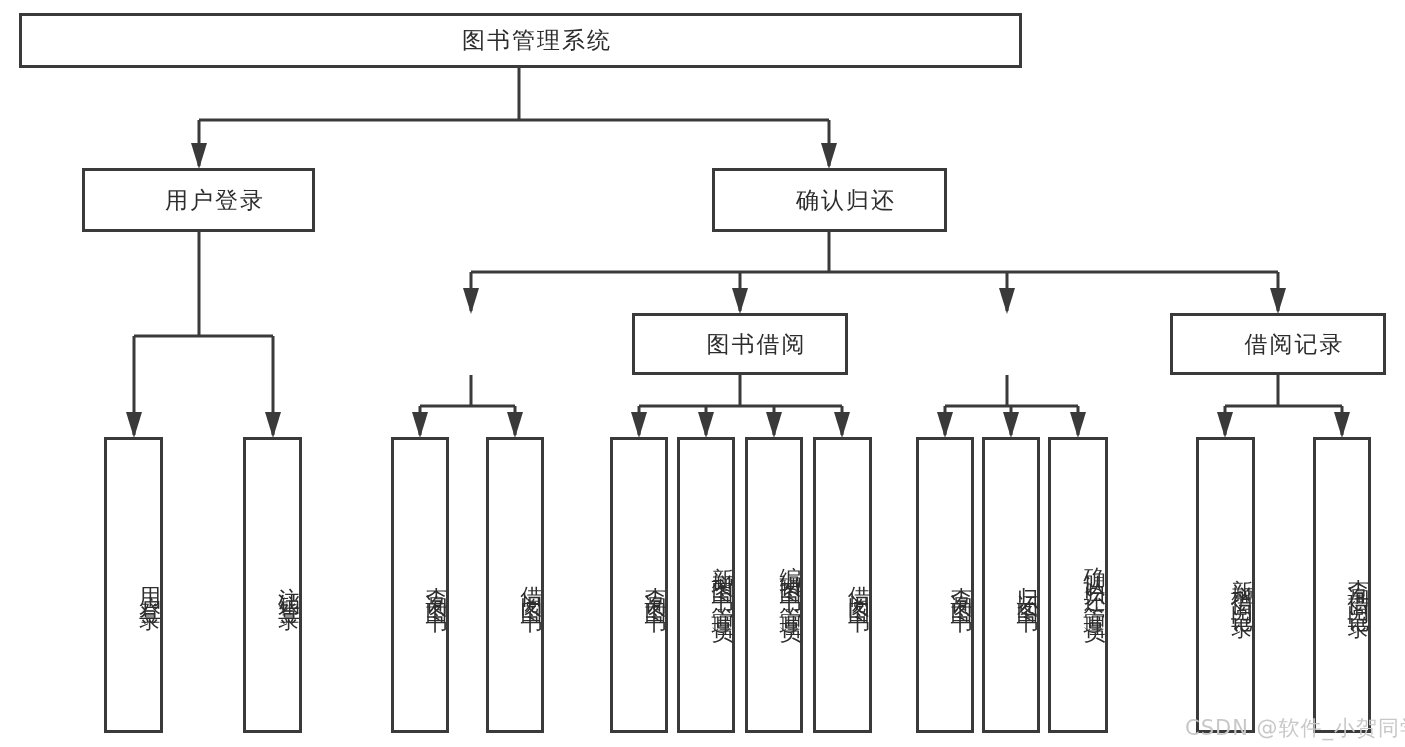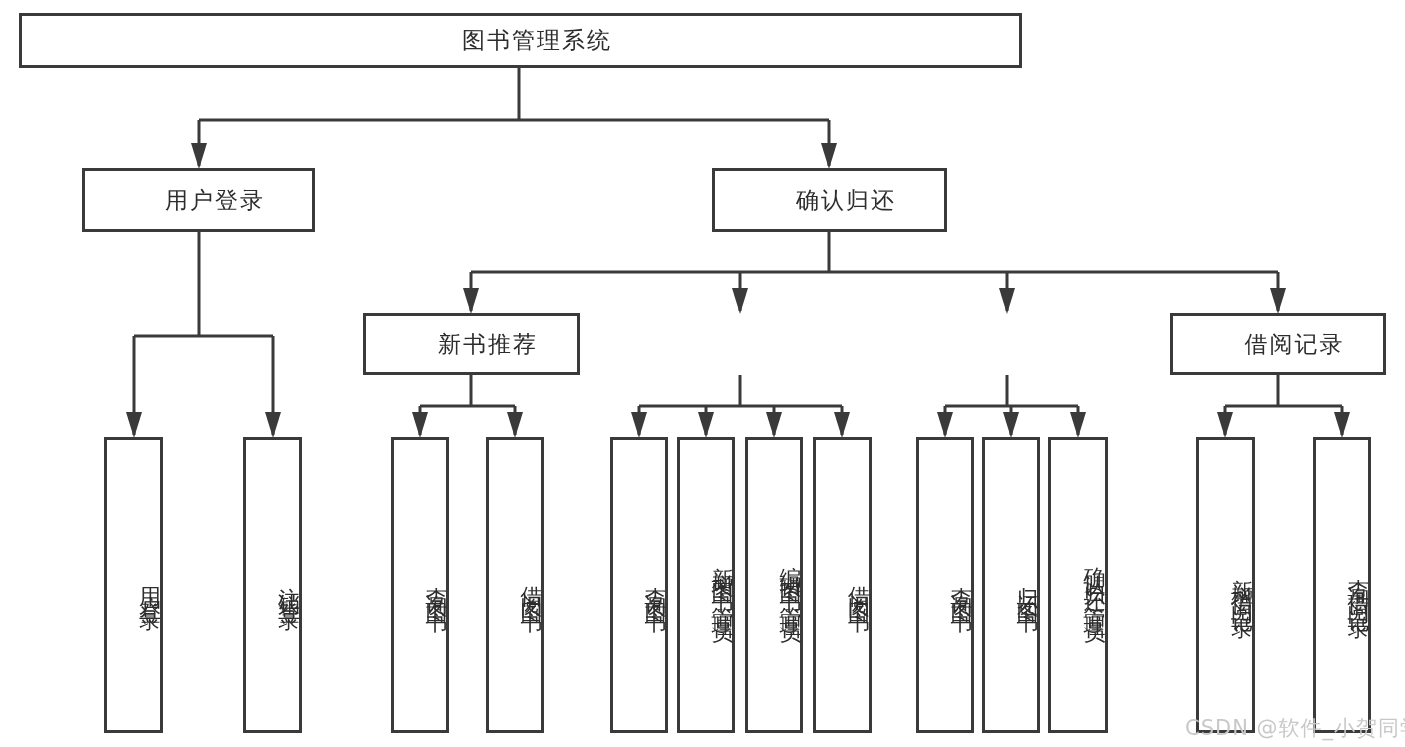--- a/index.html
+++ b/index.html
@@ -115,21 +115,21 @@
       <polygon points="1217,412 1233,412 1225,438"></polygon>
       <polygon points="1334,412 1350,412 1342,438"></polygon>
     </g>
   </svg>
 
   <div class="node hbox" style="left:19px;top:13px;width:1003px;height:55px">图书管理系统</div>
 
   <div class="node hbox" style="left:82px;top:168px;width:233px;height:64px">用户登录</div>
   <div class="node hbox" style="left:712px;top:168px;width:235px;height:64px">确认归还</div>
 
-  <div class="node hbox" style="left:363px;top:313px;width:217px;height:62px">新书推荐</div>
+  <div class="node hbox" style="left:632px;top:313px;width:216px;height:62px">图书借阅</div>
   <div class="node hbox" style="left:1170px;top:313px;width:216px;height:62px">借阅记录</div>
 
   <div class="node vbox" style="left:104px;top:437px;width:59px;height:296px">
     <span>用户登录</span>
   </div>
   <div class="node vbox" style="left:243px;top:437px;width:59px;height:296px">
     <span>注销登录</span>
   </div>
 
   <div class="node vbox" style="left:391px;top:437px;width:58px;height:296px">

